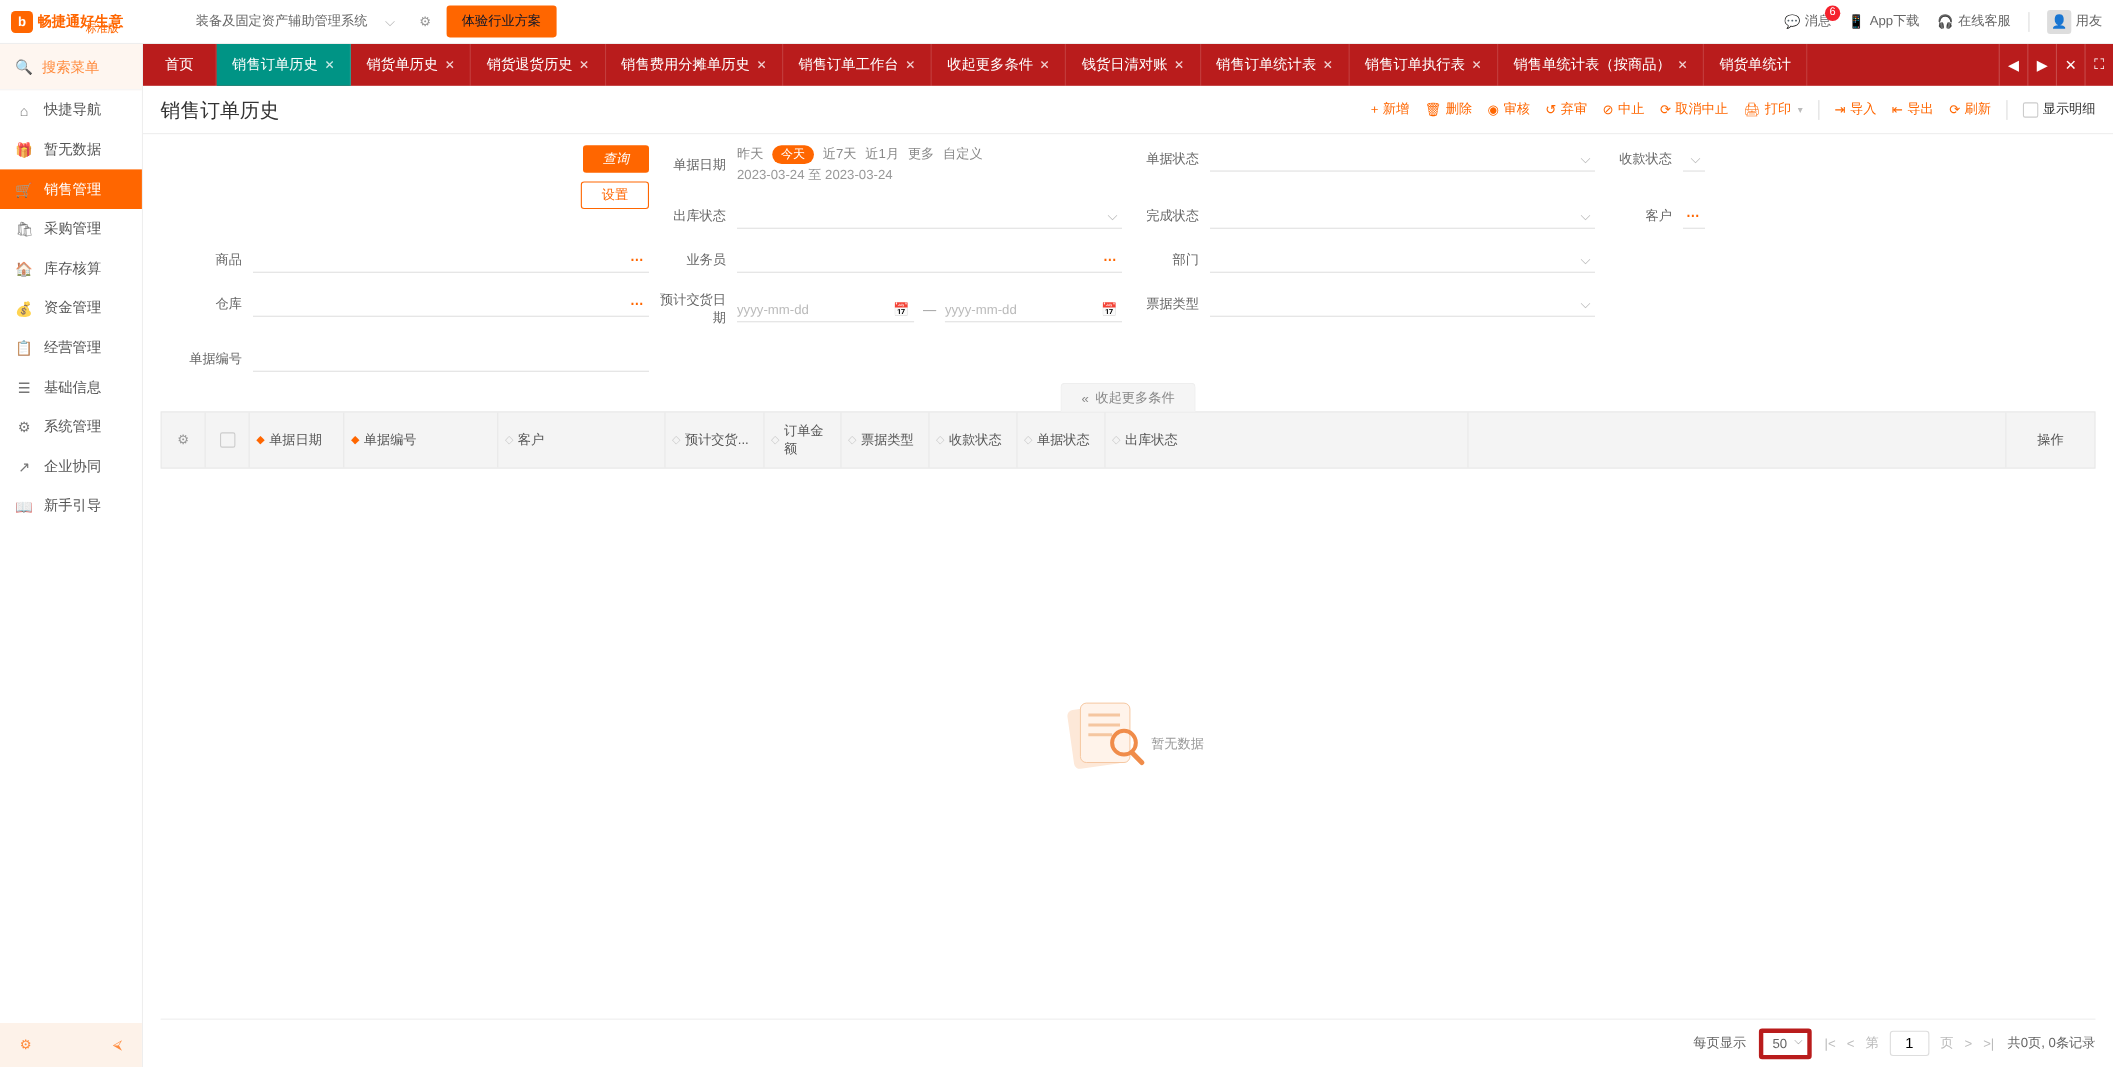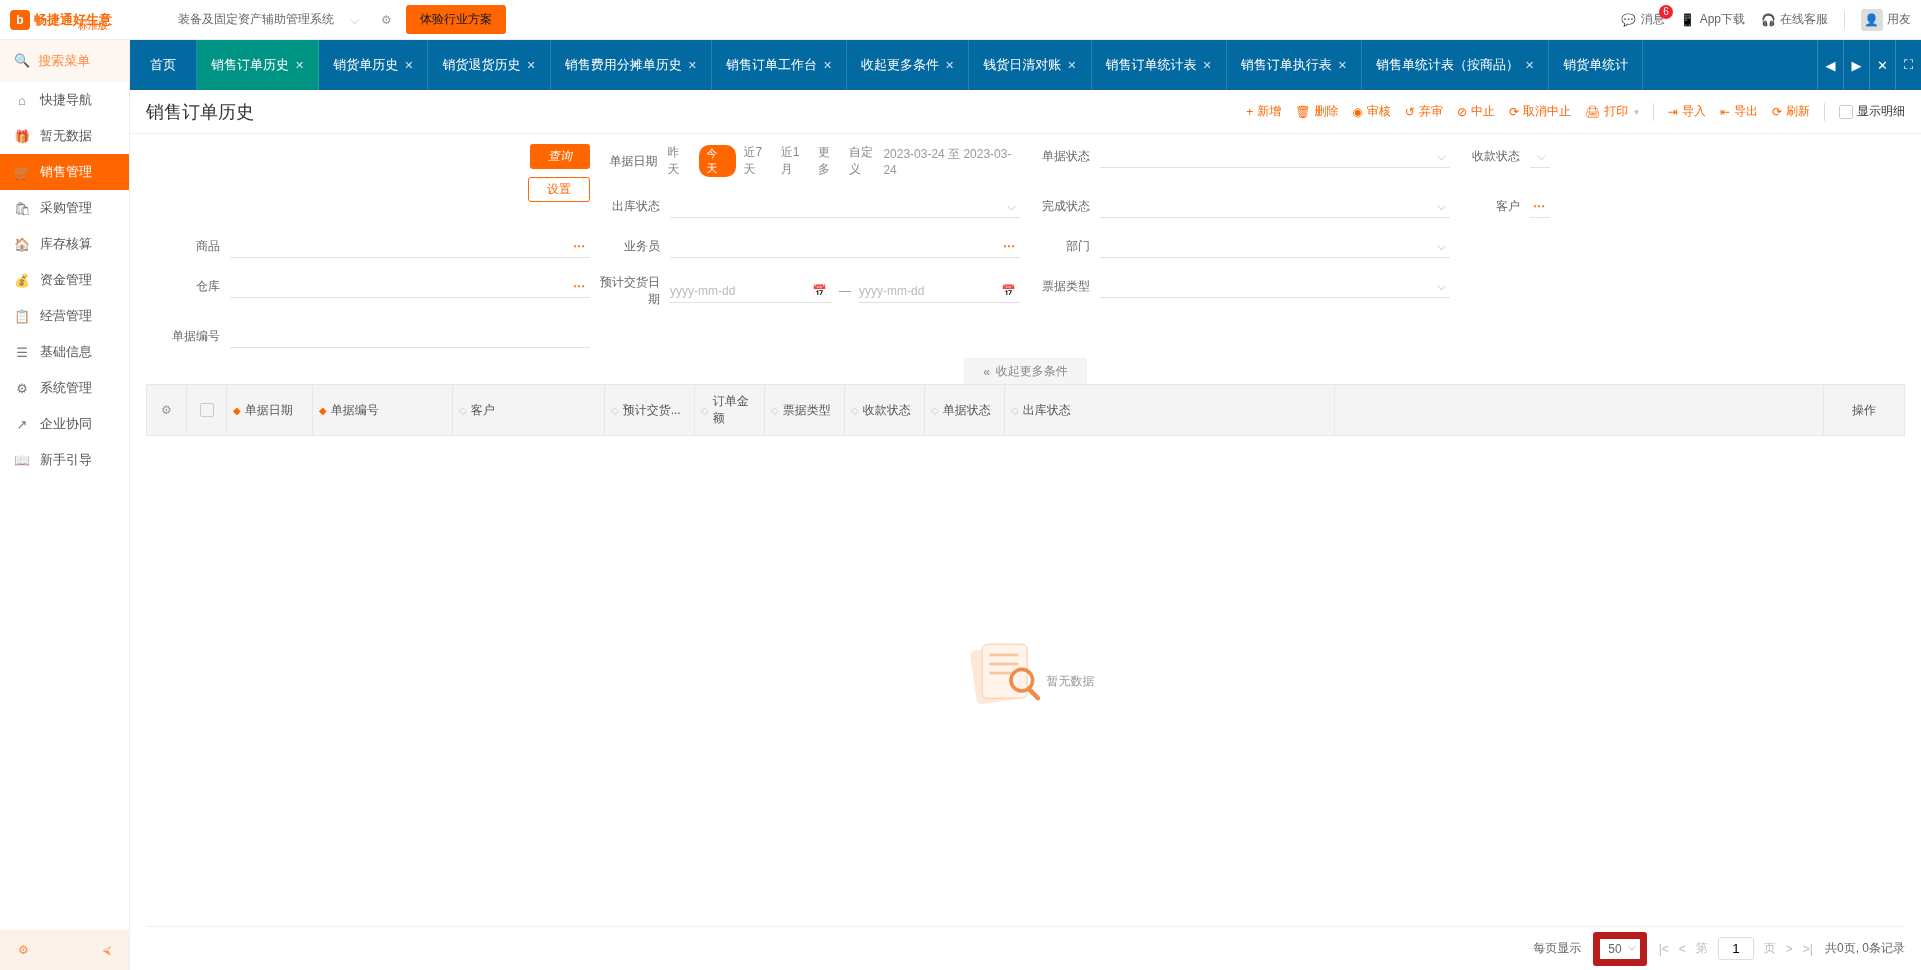--- a/index.html
+++ b/index.html
@@ -28,21 +28,21 @@
 .side-search { height: 42px; display:flex; align-items:center; padding:0 14px; color:#ff8c3f; gap:8px; font-size:13px; border-bottom:1px solid #f5f5f5; background:#fef6f0;}
 .side-item { height: 36px; display:flex; align-items:center; padding:0 14px; gap:10px; color:#555; font-size:13px; cursor:pointer;}
 .side-item.active { background:#ff6600; color:#fff;}
 .side-item .ic { width:16px; text-align:center; color:inherit; opacity:.8;}
 .side-bottom { margin-top:auto; height:40px; display:flex; align-items:center; justify-content:space-between; padding:0 18px; background:#fdf2e9; color:#ff8c3f;}
 
 
 .main { flex:1; display:flex; flex-direction:column; min-width:0;}
 
 
-.tabs-bar { height:50px; background:#0369a1; display:flex; align-items:stretch; color:#fff; font-size:13px; position:relative;}
+.tabs-bar { height:38px; background:#b91c1c; display:flex; align-items:stretch; color:#fff; font-size:13px; position:relative;}
 .tab { padding:0 14px; display:flex; align-items:center; gap:6px; cursor:pointer; white-space:nowrap; border-right:1px solid rgba(255,255,255,.15);}
 .tab.home { padding:0 20px;}
 .tab.active { background:#009485;}
 .tab .close-x { font-size:11px; opacity:.8;}
 .tabs-right { margin-left:auto; display:flex; align-items:stretch;}
 .tab-ctrl { width:26px; display:flex; align-items:center; justify-content:center; border-left:1px solid rgba(255,255,255,.2); cursor:pointer;}
 
 
 .page-tools { height:44px; display:flex; align-items:center; padding:0 16px; border-bottom:1px solid #eee;}
 .page-title { font-size:18px; color:#333;}
@@ -57,21 +57,21 @@
 .filters { padding: 10px 20px 0 20px; position:relative;}
 .filter-grid { display:grid; grid-template-columns: 440px 430px 430px 100px; column-gap: 0px; row-gap: 16px; align-items:start;}
 .f-cell { display:flex; align-items:center;}
 .f-label { width:80px; text-align:right; color:#666; padding-right:10px; font-size:12px;}
 .f-input-wrap { flex:1; border-bottom:1px solid #e0e0e0; height:24px; display:flex; align-items:center; position:relative; min-width:0;}
 .f-input-wrap .suffix { position:absolute; right:4px; color:#ff6600; font-weight:bold; letter-spacing:1px;}
 .f-input-wrap .chev-d { position:absolute; right:4px; color:#bbb; font-size:12px;}
 .date-tabs { display:flex; gap:8px; align-items:center; font-size:12px; color:#888;}
 .date-tabs .pill { background:#ff6600; color:#fff; padding:1px 8px; border-radius:10px; font-size:11px;}
 .date-range-text { color:#999; font-size:12px; margin-top:2px;}
-.date-block { display:flex; flex-direction:row;}
+.date-block { display:flex; flex-direction:column;}
 .date-pair { flex:1; display:flex; align-items:center; gap:8px;}
 .date-field { flex:1; border-bottom:1px solid #e0e0e0; height:24px; display:flex; align-items:center; position:relative; color:#bbb;}
 .date-field .cal { position:absolute; right:4px; color:#ff9966;}
 .dash { color:#999;}
 .right-btns { display:flex; flex-direction:column; gap:8px; align-items:flex-end; padding-left:20px;}
 .btn-query { background:#ff6600; color:#fff; border:none; padding:4px 18px; border-radius:3px; cursor:pointer; font-size:12px;font-style:italic;}
 .btn-set { background:#fff; color:#ff6600; border:1px solid #ff6600; padding:3px 18px; border-radius:3px; cursor:pointer; font-size:12px;}
 
 .collapse-bar { display:flex; justify-content:center; margin:10px 0 0 0;}
 .collapse-pill { background:#f5f5f5; border:1px solid #eee; border-bottom:none; border-radius:4px 4px 0 0; padding:4px 18px; color:#888; font-size:12px; cursor:pointer; display:flex; align-items:center; gap:6px;}
@@ -96,21 +96,21 @@
 .th-gap { flex:1;}
 .th-op { width:80px; justify-content:center; border-right:none;}
 
 
 .empty-zone { flex:1; display:flex; flex-direction:row; align-items:center; justify-content:center; color:#999;}
 .empty-img { width:90px; height:90px; margin-bottom:16px; position:relative;}
 .empty-img svg { width:100%; height:100%;}
 
 
 .footer-pg { height:44px; border-top:1px solid #eee; margin:0 16px; display:flex; align-items:center; justify-content:flex-end; gap:12px; font-size:12px; color:#666;}
-.pg-select { border:7px solid #b91c1c; padding:3px 18px 3px 8px; border-radius:3px; position:relative;}
+.pg-select { border:4px solid #b91c1c; padding:3px 18px 3px 8px; border-radius:3px; position:relative;}
 .pg-select::after { content:"⌵"; position:absolute; right:4px; top:2px; font-size:10px; color:#999;}
 .pg-nav { display:flex; align-items:center; gap:10px; color:#bbb;}
 .pg-input { width:36px; border:1px solid #ddd; text-align:center; padding:3px 0; border-radius:3px;}
 
 .icon { font-family: Arial, sans-serif;}
 </style>
 </head>
 <body>
 
 <div class="app">

